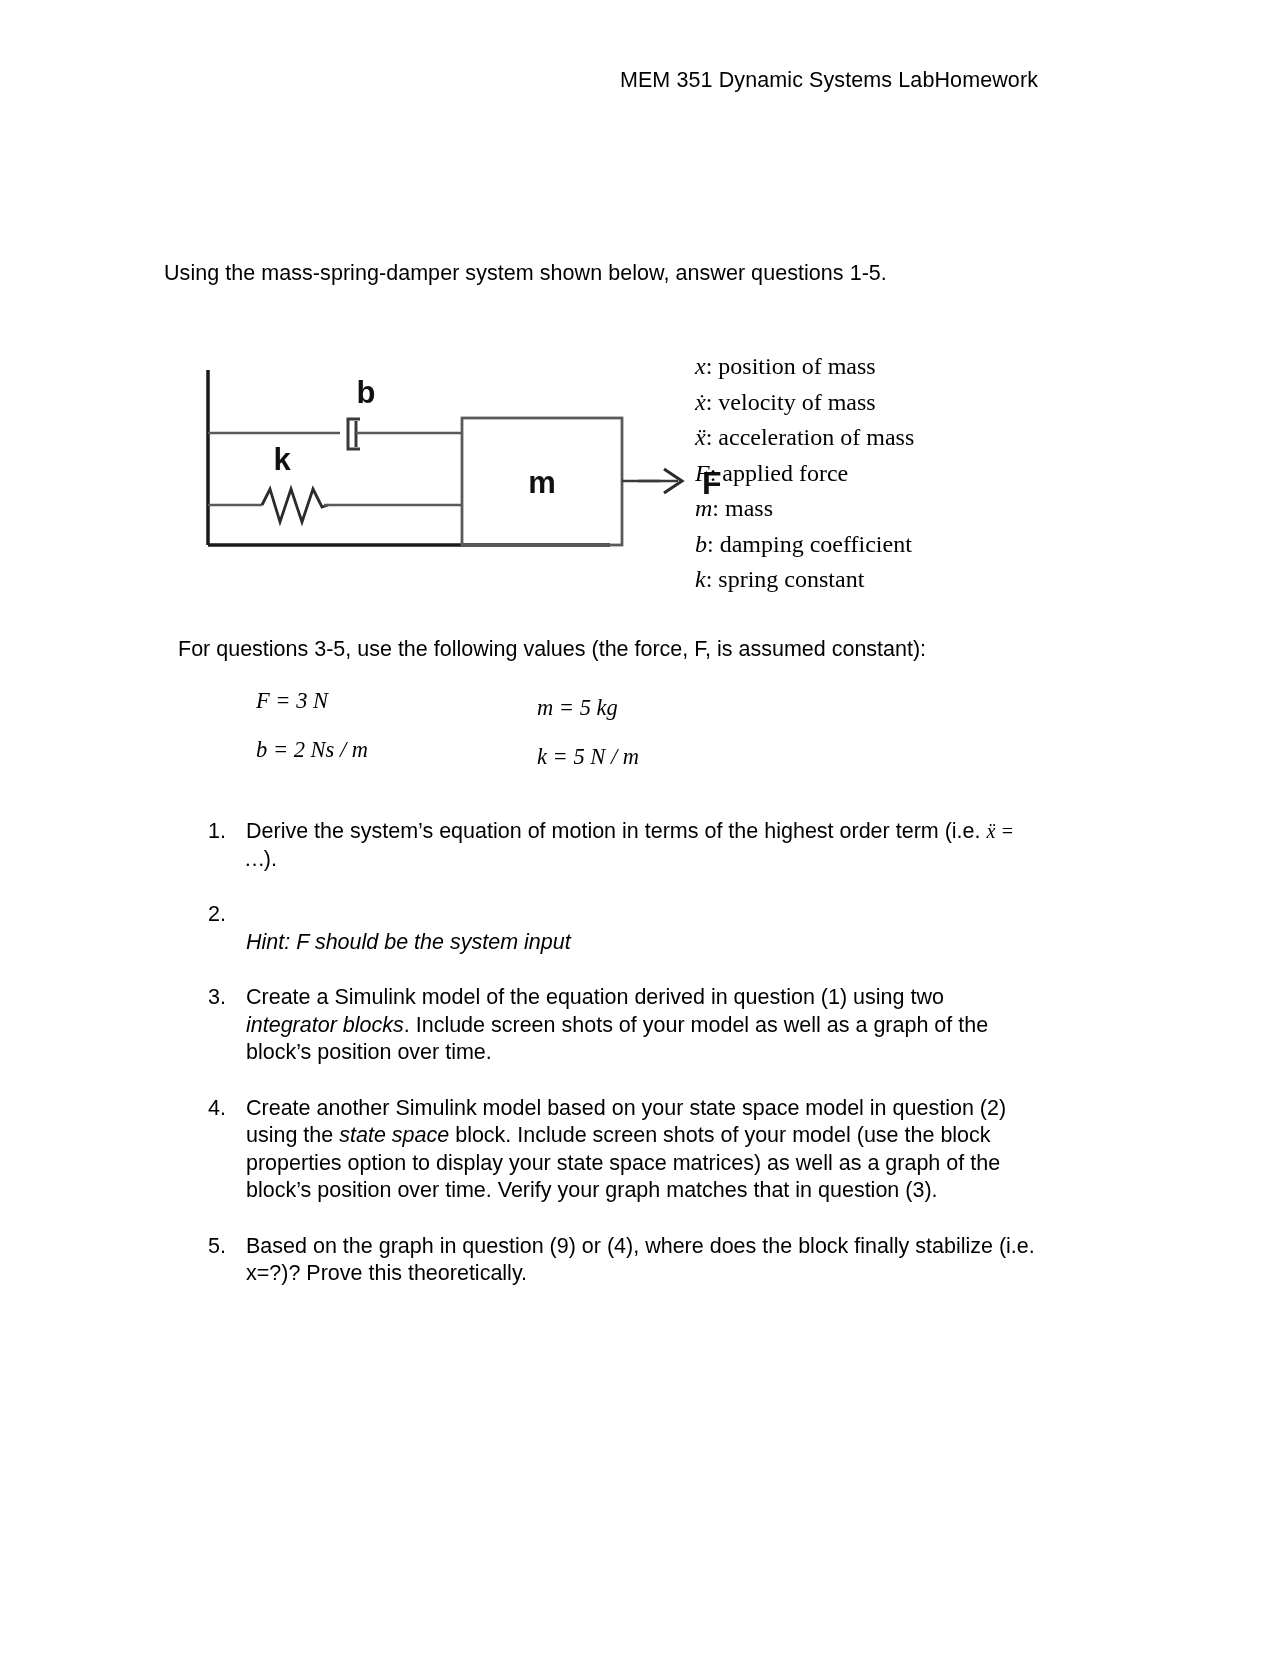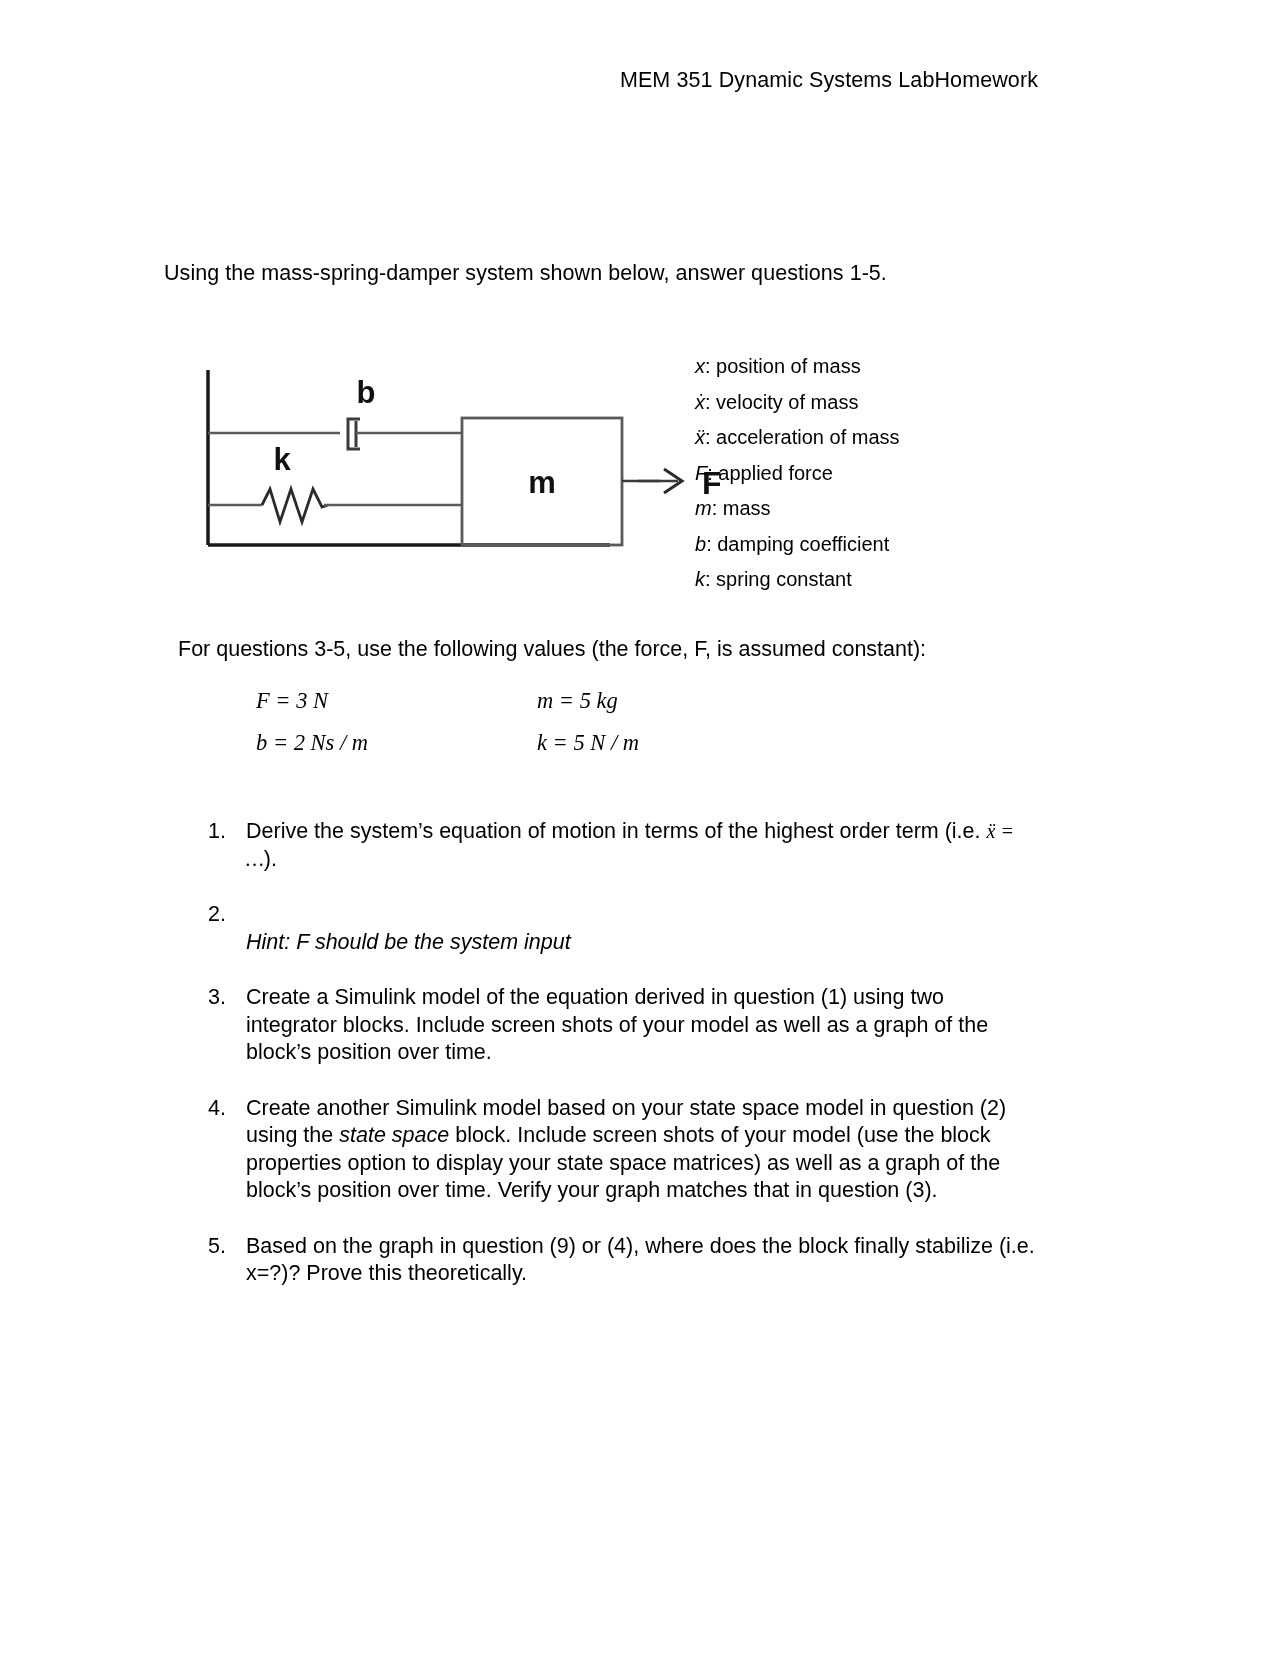--- a/index.html
+++ b/index.html
@@ -65,22 +65,22 @@
     position: absolute;
     left: 0;
     top: 0;
     width: 470px;
     height: 255px;
   }
   .figure-legend {
     position: absolute;
     left: 505px;
     top: 4px;
-    font-family: Liberation Sans, sans-serif;
-    font-size: 20px;
+    font-family: Liberation Serif, serif;
+    font-size: 24px;
     line-height: 35.5px;
     white-space: nowrap;
   }
   .legend-line .sym {
     font-style: italic;
   }
 
   
   .params-intro {
     position: absolute;
@@ -94,21 +94,21 @@
     top: 688px;
     font-family: "Liberation Serif", serif;
     font-size: 22.5px;
     font-style: italic;
   }
   .params .row {
     display: flex;
     margin-bottom: 16px;
   }
   .params .cell-a { width: 281px; }
-  .params .cell-b { width: 300px; }
+  .params .cell-b { width: 300px; margin-top: 7px; }
 
   
   .questions {
     position: absolute;
     left: 208px;
     top: 818px;
     width: 830px;
     font-size: 21.5px;
     line-height: 27.5px;
   }
@@ -222,21 +222,21 @@
     <div class="q">
       <span class="q-num">1.</span>
       <span class="q-body"><span>Derive the system’s equation of motion in terms of the highest order term (i.e. </span><span class="mathital">ẍ = …</span><span>).</span></span>
     </div>
     <div class="q">
       <span class="q-num">2.</span>
       <span class="q-body"><br><span style="font-style: italic;">Hint: F should be the system input</span></span>
     </div>
     <div class="q">
       <span class="q-num">3.</span>
-      <span class="q-body"><span>Create a Simulink model of the equation derived in question (1) using two </span><span style="">integrator blocks</span><span>.  Include screen shots of your model as well as a graph of the block’s position over time.</span></span>
+      <span class="q-body"><span>Create a Simulink model of the equation derived in question (1) using two </span><span style="font-style: italic;">integrator blocks</span><span>.  Include screen shots of your model as well as a graph of the block’s position over time.</span></span>
     </div>
     <div class="q">
       <span class="q-num">4.</span>
       <span class="q-body"><span>Create another Simulink model based on your state space model in question (2) using the </span><span style="font-style: italic;">state space</span><span> block.  Include screen shots of your model (use the block properties option to display your state space matrices) as well as a graph of the block’s position over time.  Verify your graph matches that in question (3).</span></span>
     </div>
     <div class="q">
       <span class="q-num">5.</span>
       <span class="q-body"><span>Based on the graph in question (9) or (4), where does the block finally stabilize (i.e. x=?)?  Prove this theoretically.</span></span>
     </div>
   </div>

